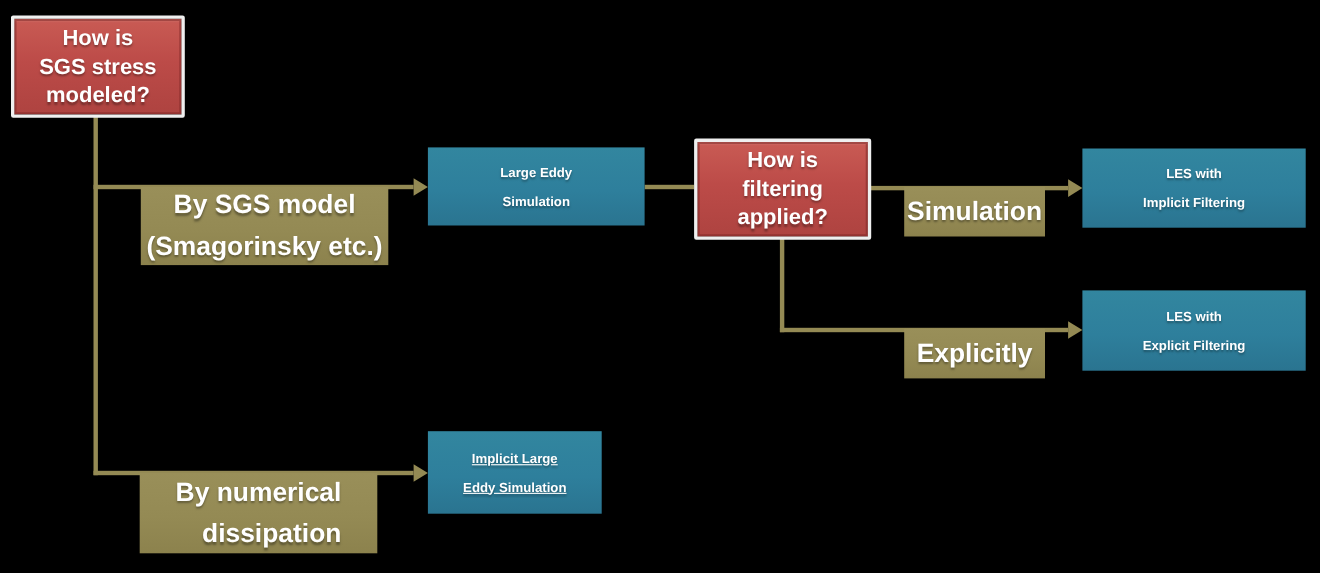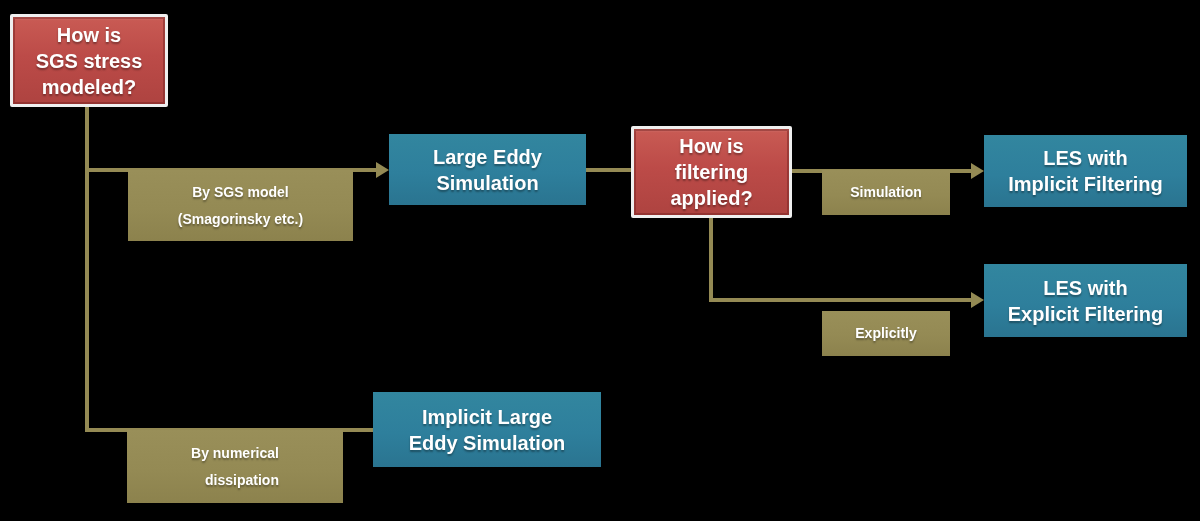--- a/index.html
+++ b/index.html
@@ -36,29 +36,29 @@
     border: 3px solid #efefef;
     border-radius: 2px;
     box-shadow: inset 0 0 0 2px rgba(125,38,36,0.55), inset 0 2px 2px rgba(255,255,255,0.18);
     font-size: 20px;
     line-height: 26px;
   }
 
   
   .node--outcome {
     background: linear-gradient(180deg, #32869f 0%, #2e7f9c 55%, #2a7490 100%);
-    font-size: 20px;
+    font-size: 12px;
     line-height: 26px;
   }
 
   
   .node--branch {
     background: linear-gradient(180deg, #998f59 0%, #948a54 55%, #8c824d 100%);
-    font-size: 14px;
-    line-height: 27px;
+    font-size: 24px;
+    line-height: 38px;
   }
 
   .connector {
     position: absolute;
     background: #948a54;
   }
 
   .arrowhead {
     position: absolute;
     width: 0;
@@ -68,24 +68,24 @@
     border-left: 13px solid #948a54;
   }
 
   
   #q-sgs        { left: 10px;  top: 14px;  width: 158px; height: 93px; }
   #b-sgsmodel   { left: 128px; top: 170px; width: 225px; height: 71px; }
   #o-les        { left: 389px; top: 134px; width: 197px; height: 71px; }
   #q-filter     { left: 631px; top: 126px; width: 161px; height: 92px; }
   #b-implicit   { left: 822px; top: 170px; width: 128px; height: 45px; }
   #o-lesimp     { left: 984px; top: 135px; width: 203px; height: 72px; }
-  #b-explicit   { left: 822px; top: 299px; width: 128px; height: 45px; margin-top: 12px; }
+  #b-explicit   { left: 822px; top: 299px; width: 128px; height: 45px; }
   #o-lesexp     { left: 984px; top: 264px; width: 203px; height: 73px; }
   #b-numerical  { left: 127px; top: 430px; width: 216px; height: 73px; text-align: right; }
-  #o-iles       { left: 373px; top: 392px; width: 228px; height: 75px; }
+  #o-iles       { left: 389px; top: 392px; width: 158px; height: 75px; text-decoration: underline; }
 
   
   #c-v-root     { left: 85px;  top: 105px; width: 4px;   height: 327px; }
   #c-h-top      { left: 85px;  top: 168px; width: 291px; height: 4px; }
   #c-h-les-q2   { left: 586px; top: 168px; width: 45px;  height: 4px; }
   #c-h-impl     { left: 790px; top: 169px; width: 181px; height: 4px; }
   #c-v-q2       { left: 709px; top: 217px; width: 4px;   height: 85px; }
   #c-h-expl     { left: 709px; top: 298px; width: 262px; height: 4px; }
   #c-h-bottom   { left: 85px;  top: 428px; width: 291px; height: 4px; }
 

